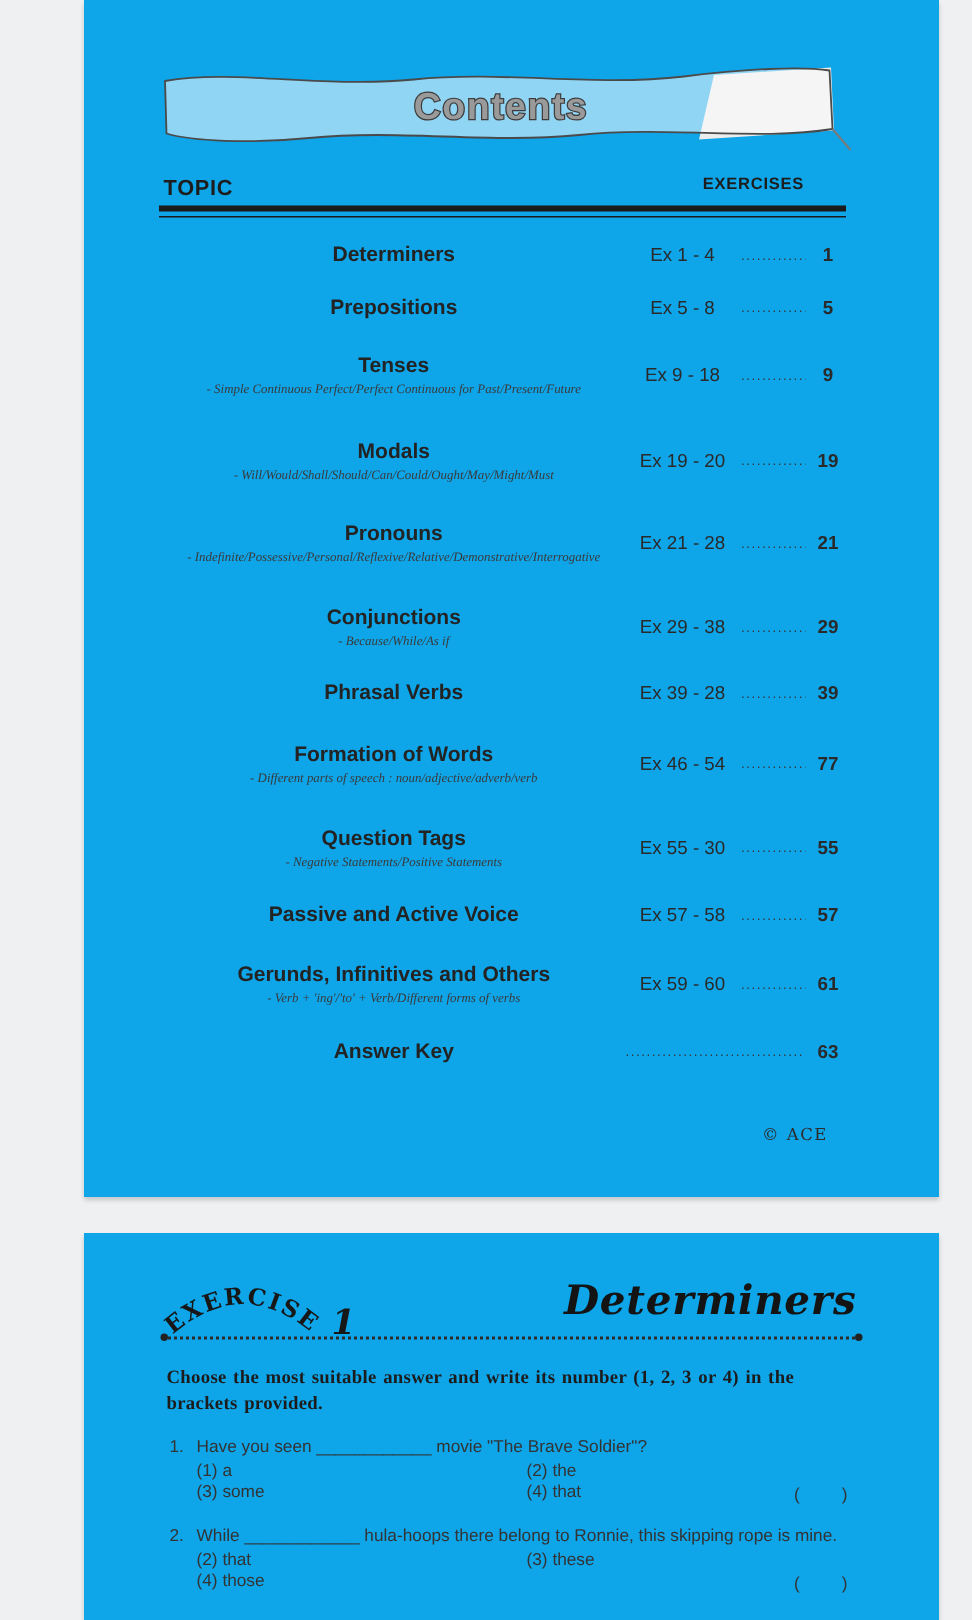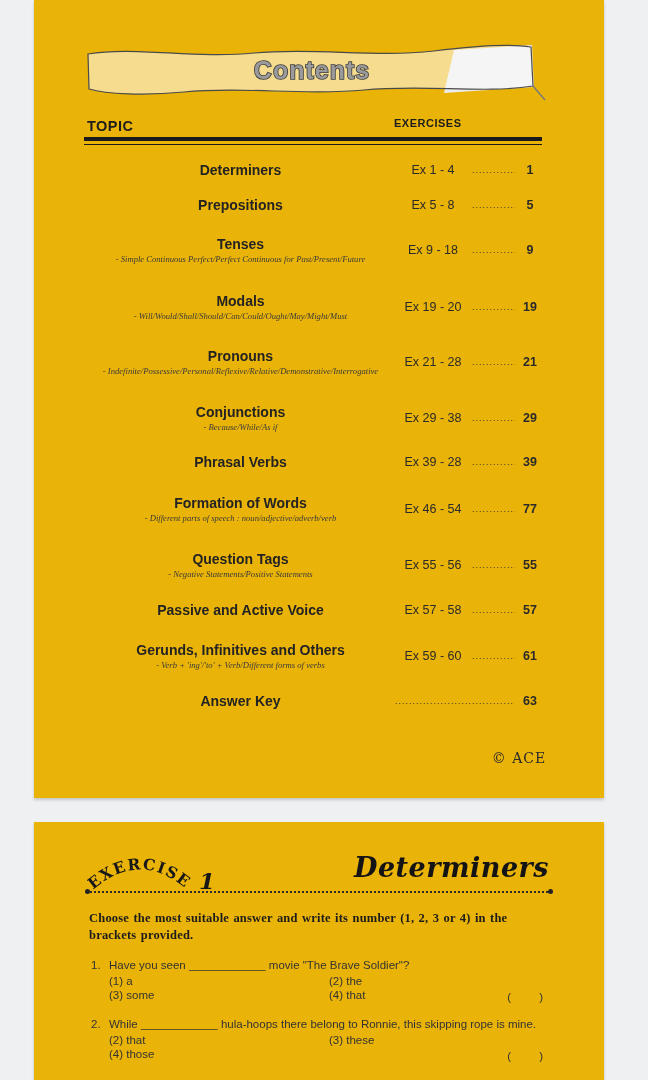--- a/index.html
+++ b/index.html
@@ -3,52 +3,52 @@
 <meta charset="utf-8">
 <style>
   html,body{margin:0;padding:0;}
   body{
     width:648px;height:1080px;overflow:hidden;position:relative;
     background:#eef0f2;
     font-family:"Liberation Sans",sans-serif;
     color:#222;
   }
   .page{
-    position:absolute;left:34px;width:570px;background:#eab308;
+    position:absolute;left:56px;width:570px;background:#0ea5e9;
     box-shadow:0 2px 3px rgba(0,0,0,0.18);
   }
   #page1{top:0;height:798px;}
   #page2{top:822px;height:258px;}
 
   
   .banner{position:absolute;left:50px;top:40px;width:462px;height:64px;}
 
   
   .colhead{position:absolute;font-weight:bold;color:#1d1d1d;}
   .colhead.topic{top:118px;left:53px;width:307px;text-align:left;font-size:14.5px;letter-spacing:0.5px;}
-  .colhead.ex{top:117px;left:360px;width:120px;text-align:left;font-size:11px;letter-spacing:0.5px;}
+  .colhead.ex{top:117px;left:360px;width:120px;text-align:right;font-size:11px;letter-spacing:0.5px;}
   .dblrule{position:absolute;top:137px;left:50px;width:458px;height:3px;
     border-top:4px solid #1b1b1b;border-bottom:1.5px solid #1b1b1b;}
 
   
   .crow{position:absolute;left:53px;width:458px;display:grid;
     grid-template-columns:307px 78px 43px 30px;align-items:center;}
   .c-topic{text-align:center;line-height:1.1;}
   .c-topic .title{font-weight:bold;font-size:14px;color:#232323;}
   .c-topic .subtitle{display:block;font-family:"Liberation Serif",serif;font-style:italic;
     font-size:8.6px;color:#3a3a3a;white-space:nowrap;margin-top:2px;}
   .c-ex{text-align:center;font-weight:normal;font-size:12.5px;color:#2a2a2a;white-space:nowrap;}
   .c-dots{text-align:center;font-size:9px;letter-spacing:1px;color:#333;
     white-space:nowrap;overflow:hidden;}
   .c-page{text-align:center;font-weight:bold;font-size:12.5px;color:#2a2a2a;}
   .c-dots.long{grid-column:2/4;}
   .c-page.last{grid-column:4;}
 
-  .copyright{position:absolute;top:750px;left:452px;width:66px;text-align:center;
-    font-family:"DejaVu Serif",serif;font-size:14px;color:#2b2b2b;letter-spacing:1px;}
+  .copyright{position:absolute;top:750px;left:452px;width:66px;
+    font-family:"DejaVu Serif",serif;font-size:11px;color:#2b2b2b;letter-spacing:1px;}
 
   
   .exheader{position:absolute;left:53px;right:55px;top:28px;height:46px;}
   .exarc{position:absolute;left:0;top:-2px;width:140px;height:48px;}
   .extitle{position:absolute;right:0;top:2px;
     font-family:"DejaVu Serif",serif;font-weight:bold;font-style:italic;
     font-size:27px;color:#141414;letter-spacing:0.5px;}
   .dotline{position:absolute;left:53px;right:53px;top:66px;height:3px;
     border-bottom:2px dotted #2c2c2c;}
   .dotline .enddot{position:absolute;bottom:-3px;width:5px;height:5px;border-radius:50%;
@@ -156,21 +156,21 @@
     <div class="c-ex">Ex 46 - 54</div>
     <div class="c-dots">.............</div>
     <div class="c-page">77</div>
   </div>
 
   <div class="crow" style="top:550px;height:30px;">
     <div class="c-topic">
       <span class="title">Question Tags</span>
       <span class="subtitle">- Negative Statements/Positive Statements</span>
     </div>
-    <div class="c-ex">Ex 55 - 56</div>
+    <div class="c-ex">Ex 55 - 30</div>
     <div class="c-dots">.............</div>
     <div class="c-page">55</div>
   </div>
 
   <div class="crow" style="top:598px;height:24px;">
     <div class="c-topic"><span class="title">Passive and Active Voice</span></div>
     <div class="c-ex">Ex 57 - 58</div>
     <div class="c-dots">.............</div>
     <div class="c-page">57</div>
   </div>

